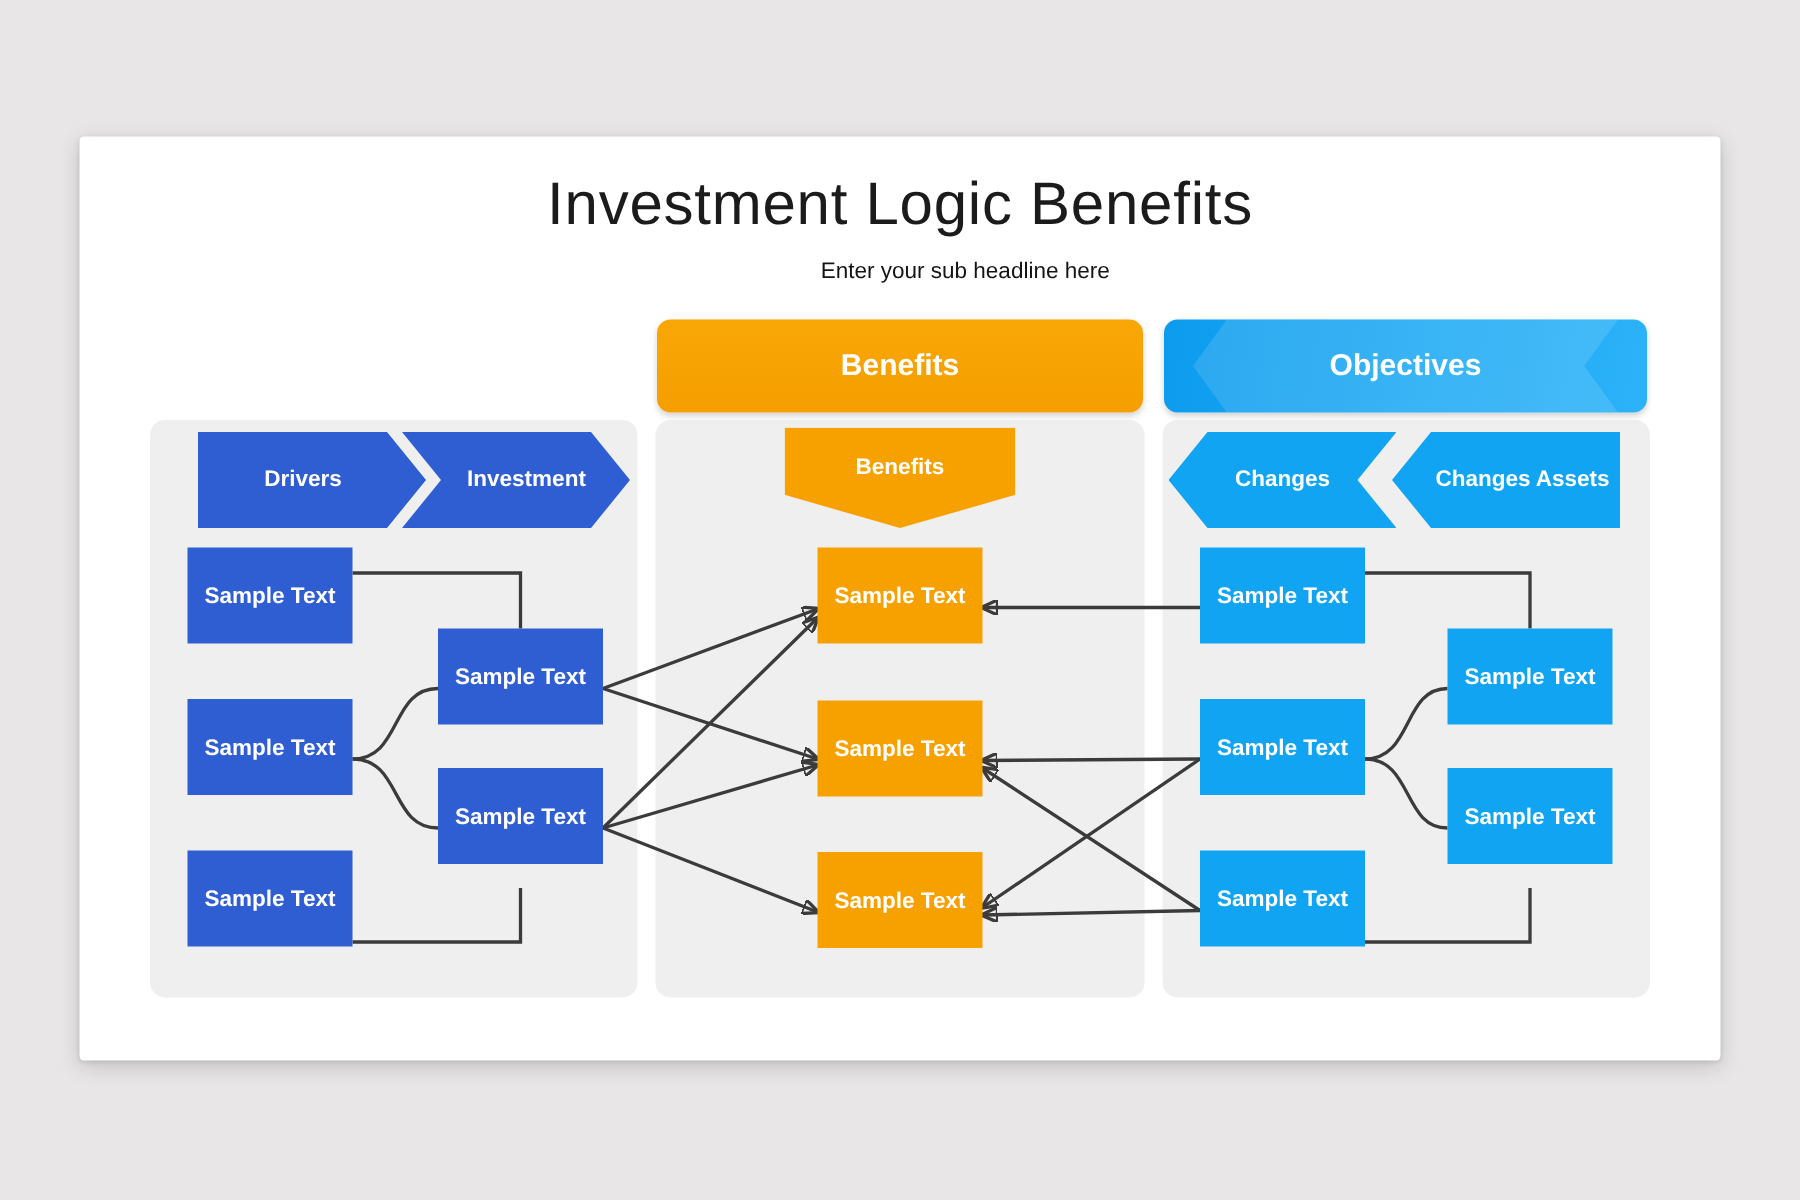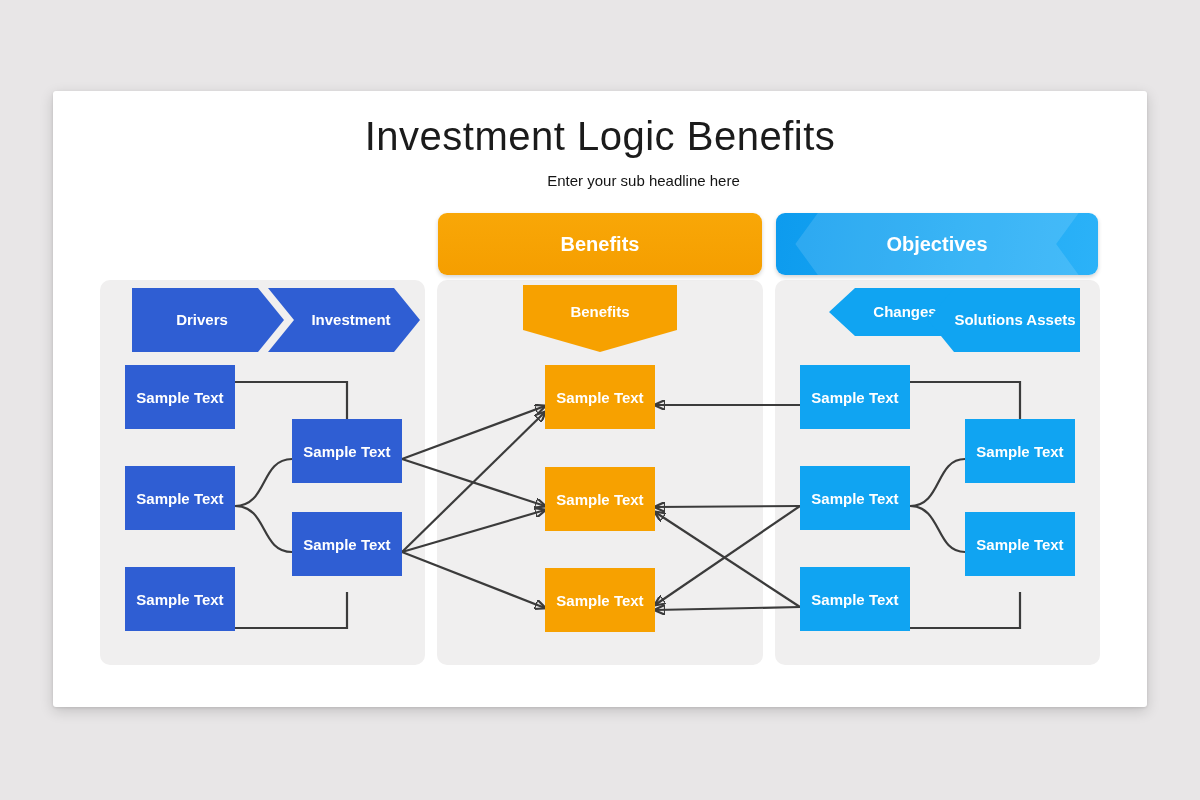--- a/index.html
+++ b/index.html
@@ -29,21 +29,21 @@
        color:#fff;font-size:15px;font-weight:bold;line-height:1.15;z-index:4;}
   .tag.blue{background:#2f5ed3;margin-left:12px;}
   .tag.cyan{background:#10a4f2;}
   .tag.orange{background:#f7a100;}
   .tag-drivers{left:120px;top:288px;width:152px;height:64px;
        clip-path:polygon(0 0,calc(100% - 26px) 0,100% 50%,calc(100% - 26px) 100%,0 100%);padding-right:12px;box-sizing:border-box;}
   .tag-objectives{left:256px;top:288px;width:152px;height:64px;
        clip-path:polygon(0 0,calc(100% - 26px) 0,100% 50%,calc(100% - 26px) 100%,0 100%,26px 50%);padding-left:14px;box-sizing:border-box;}
   .tag-benefits{left:523px;top:285px;width:154px;height:67px;
        clip-path:polygon(0 0,100% 0,100% 67%,50% 100%,0 67%);padding-bottom:14px;box-sizing:border-box;}
-  .tag-changes{left:829px;top:288px;width:152px;height:48px;
+  .tag-changes{left:779px;top:288px;width:152px;height:64px;
        clip-path:polygon(26px 0,100% 0,calc(100% - 26px) 50%,100% 100%,26px 100%,0 50%);padding-left:14px;padding-right:14px;box-sizing:border-box;}
   .tag-enabling{left:928px;top:288px;width:152px;height:64px;
        clip-path:polygon(26px 0,100% 0,100% 100%,26px 100%,0 50%);padding-left:22px;box-sizing:border-box;}
   .node{position:absolute;width:110px;height:64px;display:flex;align-items:center;justify-content:center;
         color:#fff;font-size:15px;font-weight:bold;z-index:5;text-align:center;}
   .node.blue{background:#2f5ed3;}
   .node.orange{background:#f7a100;}
   .node.cyan{background:#10a4f2;}
   svg.overlay{position:absolute;left:0;top:0;z-index:2;pointer-events:none;}
   svg.overlay path, svg.overlay line{stroke:#3b3b3b;stroke-width:2.2;fill:none;}
@@ -66,21 +66,21 @@
   </div>
   <div class="colheader h-solutions">
     <div class="band"></div>
     <span class="hlabel">Objectives</span>
   </div>
 
   <div class="tag blue tag-drivers">Drivers</div>
   <div class="tag blue tag-objectives">Investment</div>
   <div class="tag orange tag-benefits">Benefits</div>
   <div class="tag cyan tag-changes">Changes</div>
-  <div class="tag cyan tag-enabling">Solutions Assets</div>
+  <div class="tag cyan tag-enabling">Changes Assets</div>
 
   <svg class="overlay" width="1200" height="800" viewBox="0 0 1200 800">
     <defs>
       <marker id="arr" markerWidth="12" markerHeight="10" refX="10" refY="5" orient="auto" markerUnits="userSpaceOnUse">
         <path d="M0,0 L11,5 L0,10 z" fill="#3b3b3b" stroke="none"></path>
       </marker>
     </defs>
 
     <path d="M235,382 L347,382 L347,419"></path>
     <path d="M235,628 L347,628 L347,592"></path>

